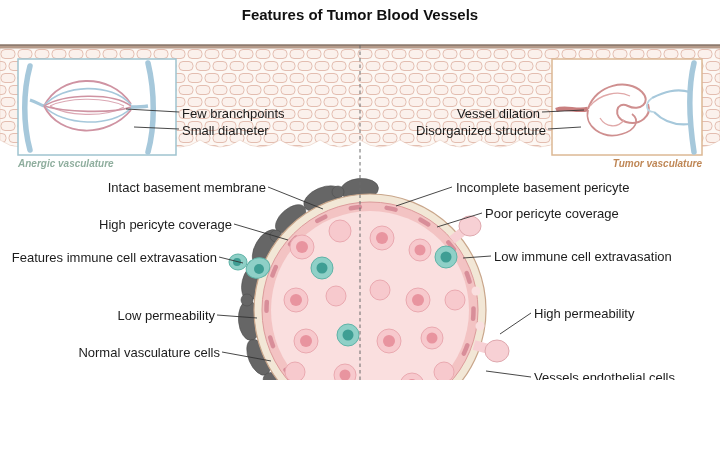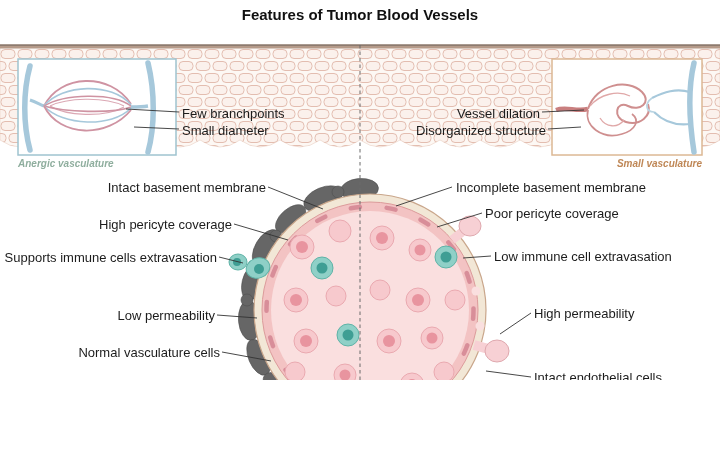--- a/index.html
+++ b/index.html
@@ -186,27 +186,27 @@
       <path d="M531,377 L486,371"></path>
     </g>
   </svg>
 
   <div class="label" style="left:182px;top:107px">Few branchpoints</div>
   <div class="label" style="left:182px;top:124px">Small diameter</div>
   <div class="label r" style="right:180px;top:107px">Vessel dilation</div>
   <div class="label r" style="right:174px;top:124px">Disorganized structure</div>
 
   <div class="caption normal" style="left:18px;top:158px">Anergic vasculature</div>
-  <div class="caption tumor" style="right:18px;top:158px">Small vasculature</div>
+  <div class="caption tumor" style="right:18px;top:158px">Tumor vasculature</div>
 
   <div class="label r" style="right:454px;top:181px">Intact basement membrane</div>
   <div class="label r" style="right:488px;top:218px">High pericyte coverage</div>
-  <div class="label r" style="right:503px;top:251px">Supports immune cells extravasation</div>
+  <div class="label r" style="right:503px;top:251px">Features immune cell extravasation</div>
   <div class="label r" style="right:505px;top:309px">Low permeability</div>
   <div class="label r" style="right:500px;top:346px">Normal vasculature cells</div>
 
-  <div class="label" style="left:456px;top:181px">Incomplete basement membrane</div>
+  <div class="label" style="left:456px;top:181px">Incomplete basement pericyte</div>
   <div class="label" style="left:485px;top:207px">Poor pericyte coverage</div>
   <div class="label" style="left:494px;top:250px">Low immune cell extravasation</div>
   <div class="label" style="left:534px;top:307px">High permeability</div>
-  <div class="label" style="left:534px;top:371px">Intact endothelial cells</div>
+  <div class="label" style="left:534px;top:371px">Vessels endothelial cells</div>
 
 </div>
 
 </body></html>

